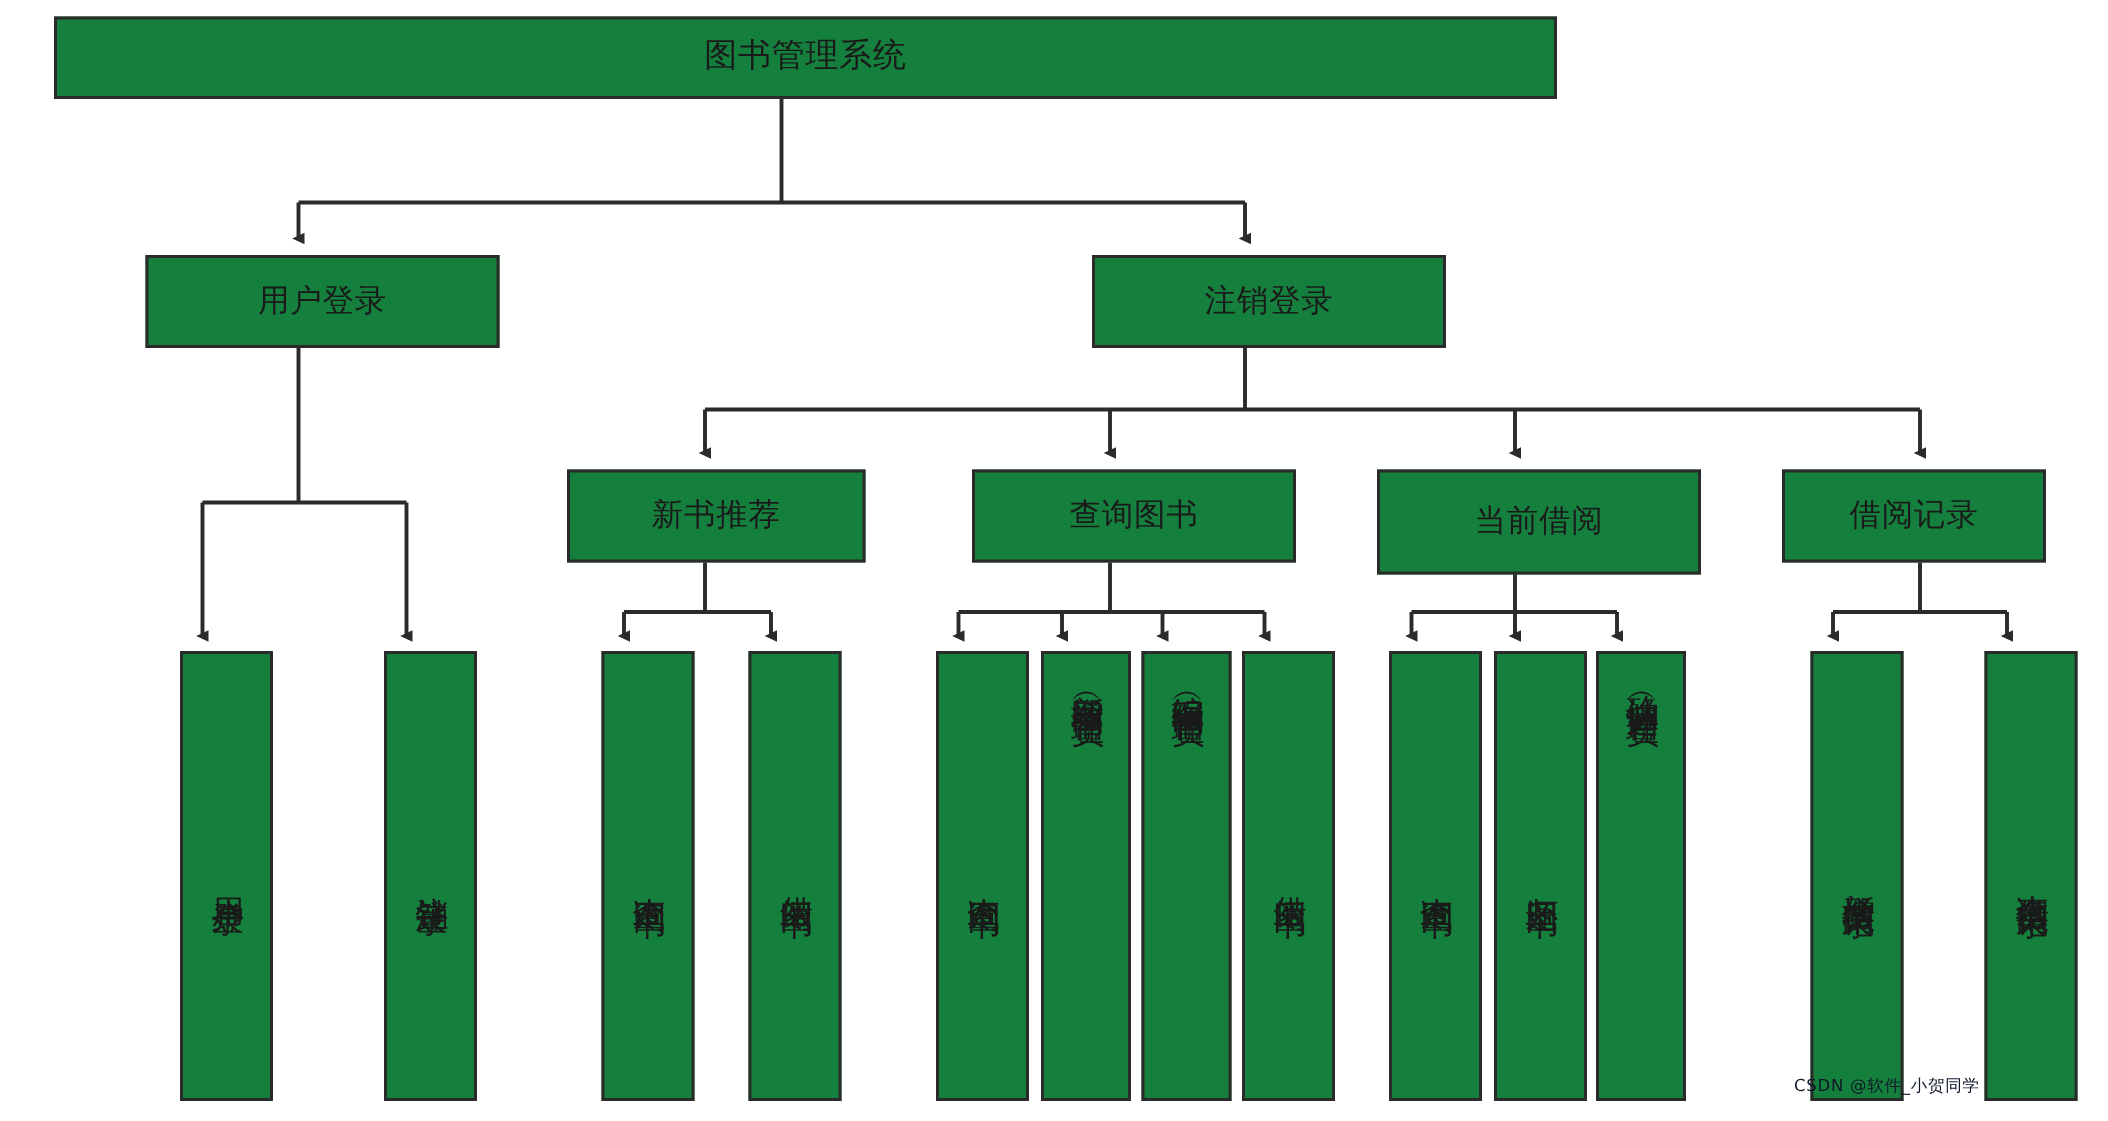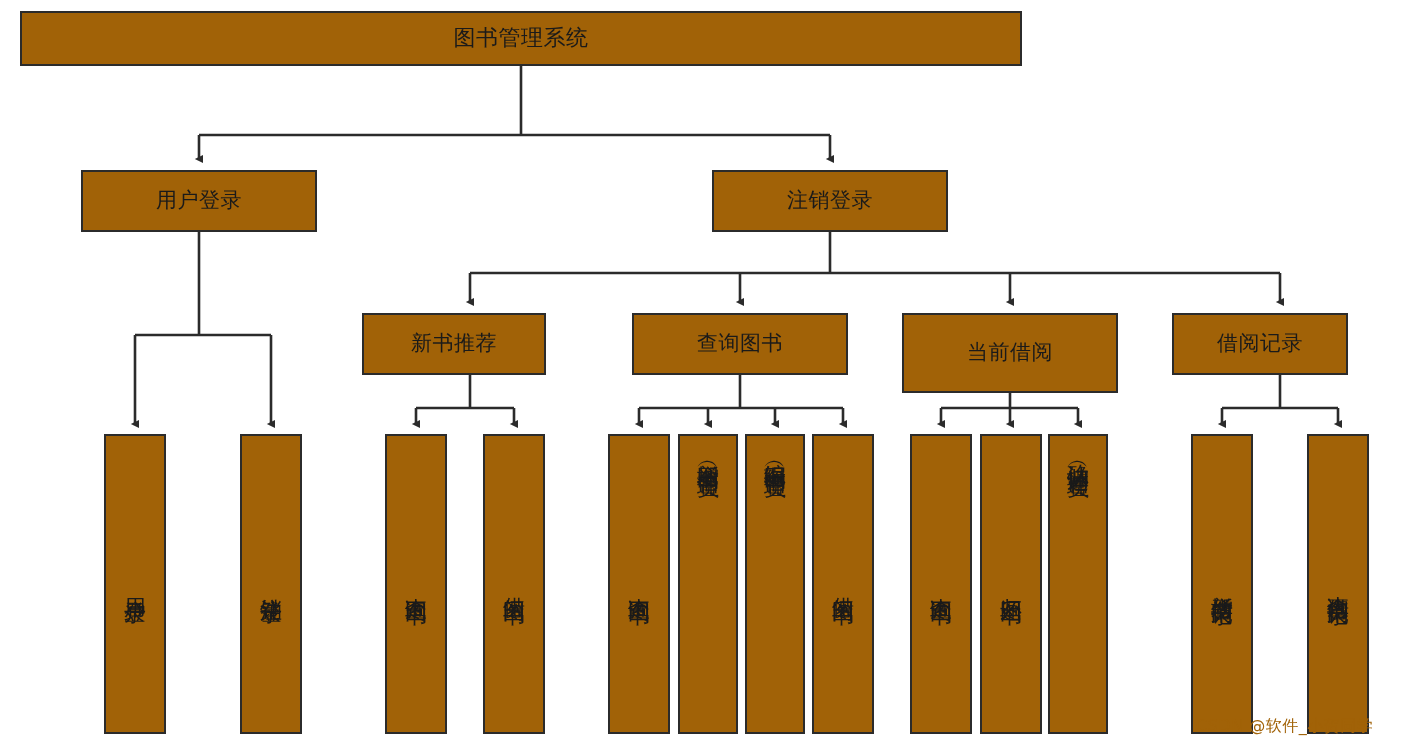--- a/index.html
+++ b/index.html
@@ -23,26 +23,27 @@
     position: absolute;
     left: 0;
     top: 0;
     width: 1405px;
     height: 747px;
     pointer-events: none;
   }
   .node {
     position: absolute;
     box-sizing: border-box;
-    background: #a16207;
+    background: #15803d;
     border: 2px solid #2b2b2b;
     display: flex;
     align-items: center;
     justify-content: center;
     color: #1a1a1a;
+    margin-left: 16px;
   }
   .node .node-label {
     display: block;
     text-align: center;
     line-height: 1.12;
   }
   .node.horizontal .node-label {
     writing-mode: horizontal-tb;
     font-size: 21px;
     letter-spacing: 0.5px;
@@ -61,22 +62,22 @@
   }
   .node.vertical.centered {
     align-items: center;
     padding-top: 0;
   }
   .node.root .node-label {
     font-size: 22px;
   }
   .watermark {
     position: absolute;
-    font-size: 16px;
-    color: #a16207;
+    font-size: 11px;
+    color: #0f172a;
     white-space: nowrap;
     letter-spacing: 0.5px;
   }
 </style>
 </head>
 <body>
 
 <div id="diagram-root">
 
   <svg class="edges" viewBox="0 0 1405 747" xmlns="http://www.w3.org/2000/svg">
@@ -133,27 +134,27 @@
     <span class="node-label">图书管理系统</span>
   </div>
 
   <div class="node horizontal" style="left:81px; top:170px; width:236px; height:62px;">
     <span class="node-label">用户登录</span>
   </div>
   <div class="node horizontal" style="left:712px; top:170px; width:236px; height:62px;">
     <span class="node-label">注销登录</span>
   </div>
 
-  <div class="node horizontal" style="left:362px; top:313px; width:184px; height:62px;">
+  <div class="node horizontal" style="left:362px; top:313px; width:199px; height:62px;">
     <span class="node-label">新书推荐</span>
   </div>
   <div class="node horizontal" style="left:632px; top:313px; width:216px; height:62px;">
     <span class="node-label">查询图书</span>
   </div>
-  <div class="node horizontal" style="left:902px; top:313px; width:216px; height:80px;">
+  <div class="node horizontal" style="left:902px; top:313px; width:216px; height:70px;">
     <span class="node-label">当前借阅</span>
   </div>
   <div class="node horizontal" style="left:1172px; top:313px; width:176px; height:62px;">
     <span class="node-label">借阅记录</span>
   </div>
 
   <div class="node vertical centered" style="left:104px; top:434px; width:62px; height:300px;">
     <span class="node-label">用户登录</span>
   </div>
   <div class="node vertical centered" style="left:240px; top:434px; width:62px; height:300px;">

